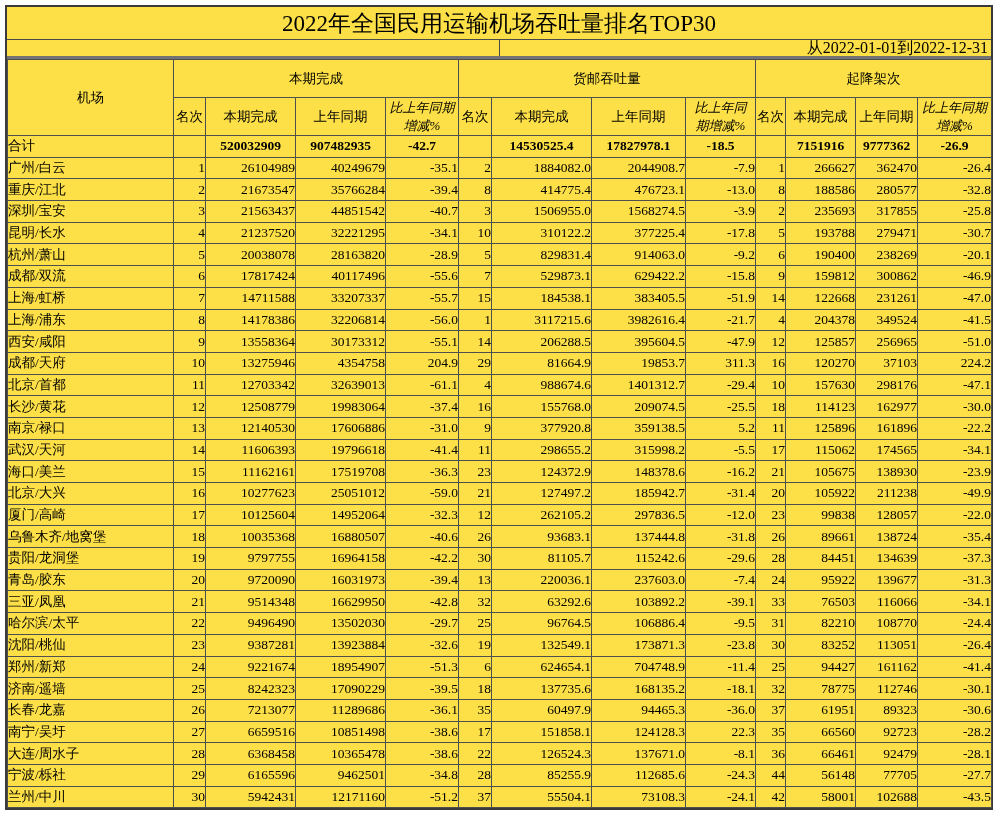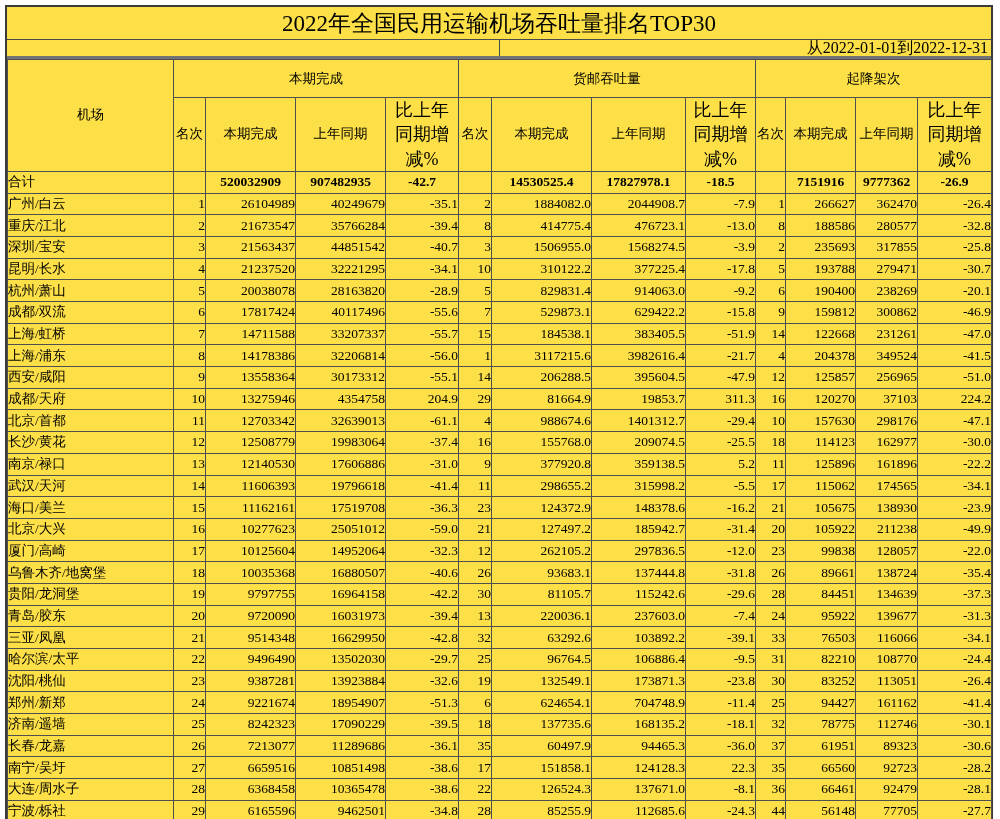--- a/index.html
+++ b/index.html
@@ -25,21 +25,21 @@
 
   table.grid {
     border-collapse:collapse; table-layout:fixed; width:984px;
     font-size:13.5px;
   }
   .grid th, .grid td {
     border:1px solid #4f4f4f; padding:0; overflow:hidden; white-space:nowrap;
   }
   .grid th { font-weight:normal; text-align:center; }
   .grid thead tr { height:38px; }
-  .grid th.h-pct { white-space:normal; line-height:1.35; padding:0 3px; font-size:18px; }
+  .grid th.h-pct { white-space:normal; line-height:1.35; padding:0 3px; font-size:13px;font-style:italic; }
   .grid tbody tr { height:21.7px; }
 
   .c-air  { text-align:left; }
   .c-rank { text-align:right; padding-right:4px; }
   .c-num  { text-align:right; padding-right:5px; }
   .c-pct  { text-align:right; padding-right:4px; }
 
   tr.total-row .c-num, tr.total-row .c-pct { font-weight:bold;text-align:center; }
 </style>
 </head>

